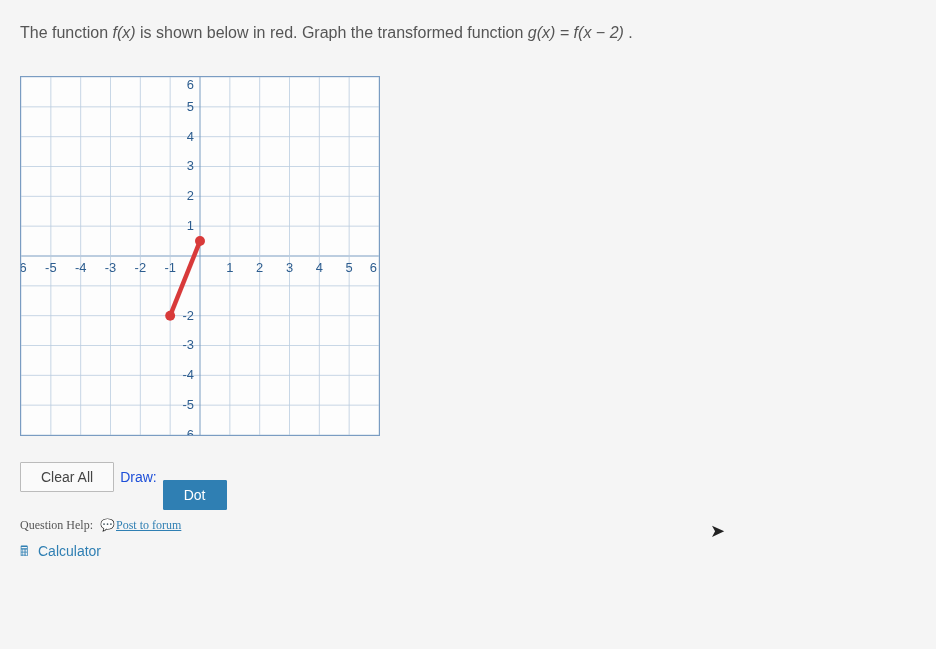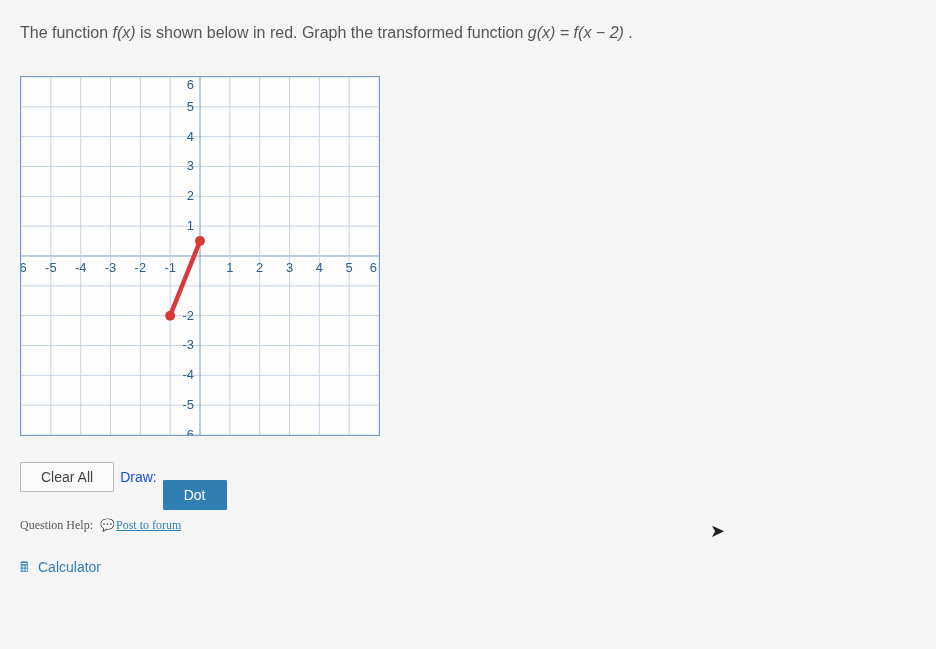--- a/index.html
+++ b/index.html
@@ -68,21 +68,21 @@
       cursor: pointer;
       margin-left: 4px;
     }
     .help-icon {
       display: inline-block;
       width: 14px;
       text-align: center;
       margin-right: 2px;
     }
     .calc-row {
-      margin-top: 24px;
+      margin-top: 8px;
       font-size: 14px;
       color: #2f7fb3;
       cursor: pointer;
     }
     .calc-icon {
       display: inline-block;
       width: 14px;
       margin-right: 4px;
     }
     .cursor-pointer {

